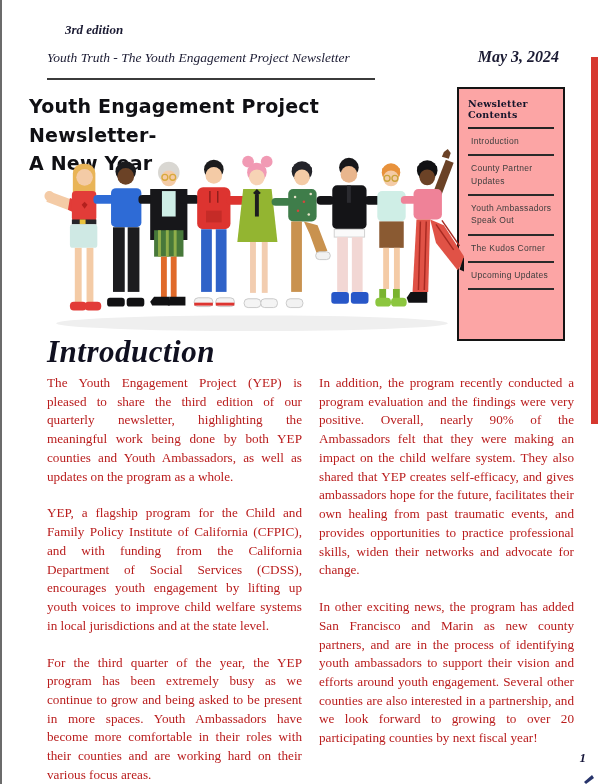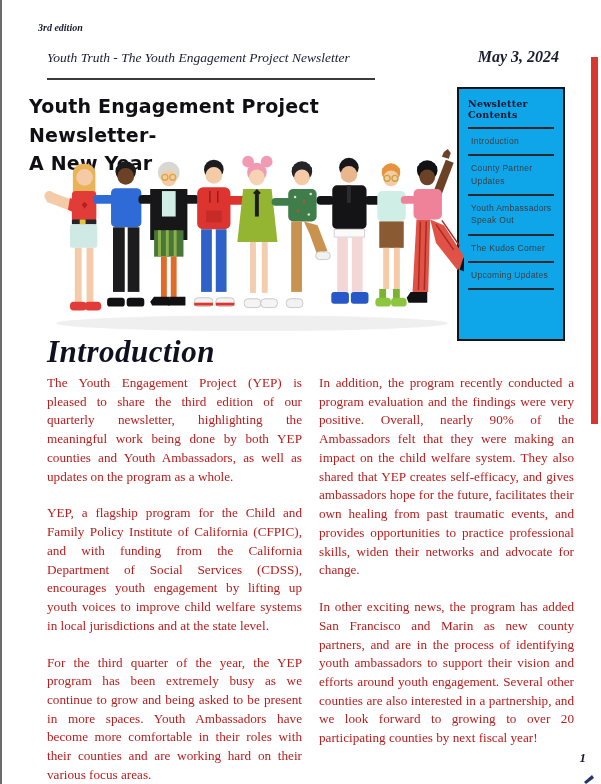--- a/index.html
+++ b/index.html
@@ -3,35 +3,35 @@
 <meta charset="utf-8">
 <style>
   html,body{margin:0;padding:0;}
   body{
     width:601px;height:784px;position:relative;background:#ffffff;
     font-family:"Liberation Serif",serif;color:#1b1b33;overflow:hidden;
     border-left:2px solid #6b6b6b;
   }
   .abs{position:absolute;}
   
-  .edition{left:36px;top:22px;font-size:10px;font-weight:bold;font-style:italic;}
+  .edition{left:63px;top:22px;font-size:13px;font-weight:bold;font-style:italic;}
   .masthead{left:45px;top:50px;font-size:13.5px;font-weight:normal;font-style:italic;}
   .issue-date{left:430px;top:48px;width:127px;text-align:right;font-size:16px;font-weight:bold;font-style:italic;}
   .header-rule{left:45px;top:78px;width:328px;height:2px;background:#3b3b3b;}
   
   .page-title{
     left:27px;top:92px;width:410px;
     font-family:"DejaVu Sans","Liberation Sans",sans-serif;
     font-size:19px;line-height:1.5;font-weight:bold;
     color:#101014;letter-spacing:.2px;
   }
   
   .contents-box{
     left:455px;top:87px;width:108px;height:254px;box-sizing:border-box;
-    border:2px solid #141414;background:#0ea5e9;padding:9px 9px 4px 9px;overflow:hidden;
+    border:2px solid #141414;background:#fca5a5;padding:9px 9px 4px 9px;overflow:hidden;
   }
   .contents-title{
     font-family:"DejaVu Serif","Liberation Serif",serif;
     font-size:9.5px;font-weight:bold;color:#14142a;letter-spacing:.2px;
     padding-bottom:7px;border-bottom:2px solid #242424;
   }
   .contents-item{
     font-family:"Liberation Sans",sans-serif;
     font-size:8.5px;line-height:1.45;color:#3d3d3d;letter-spacing:.3px;
     padding:6px 0 7px 3px;border-bottom:2px solid #2a2a2a;cursor:pointer;

